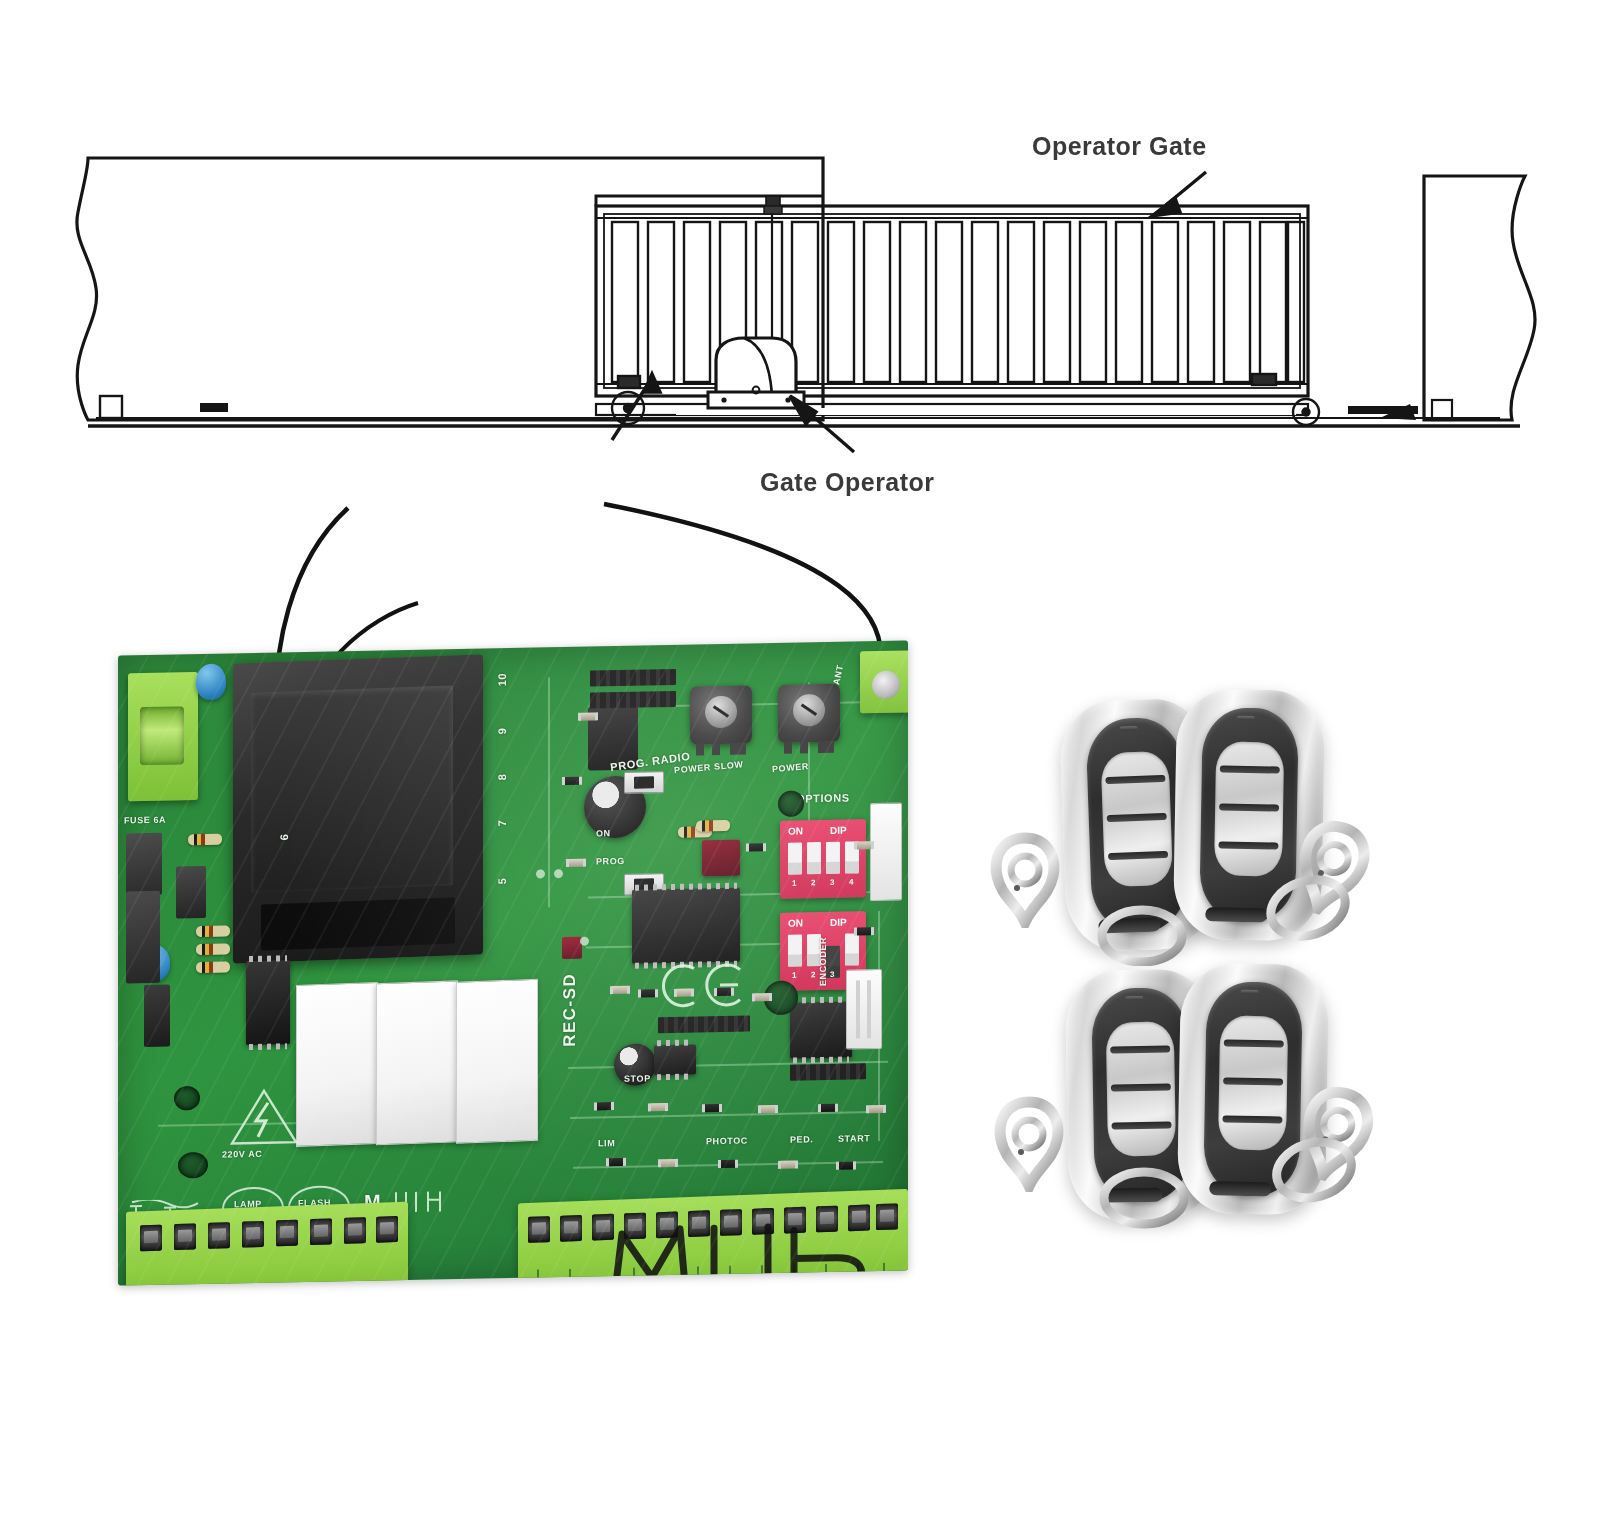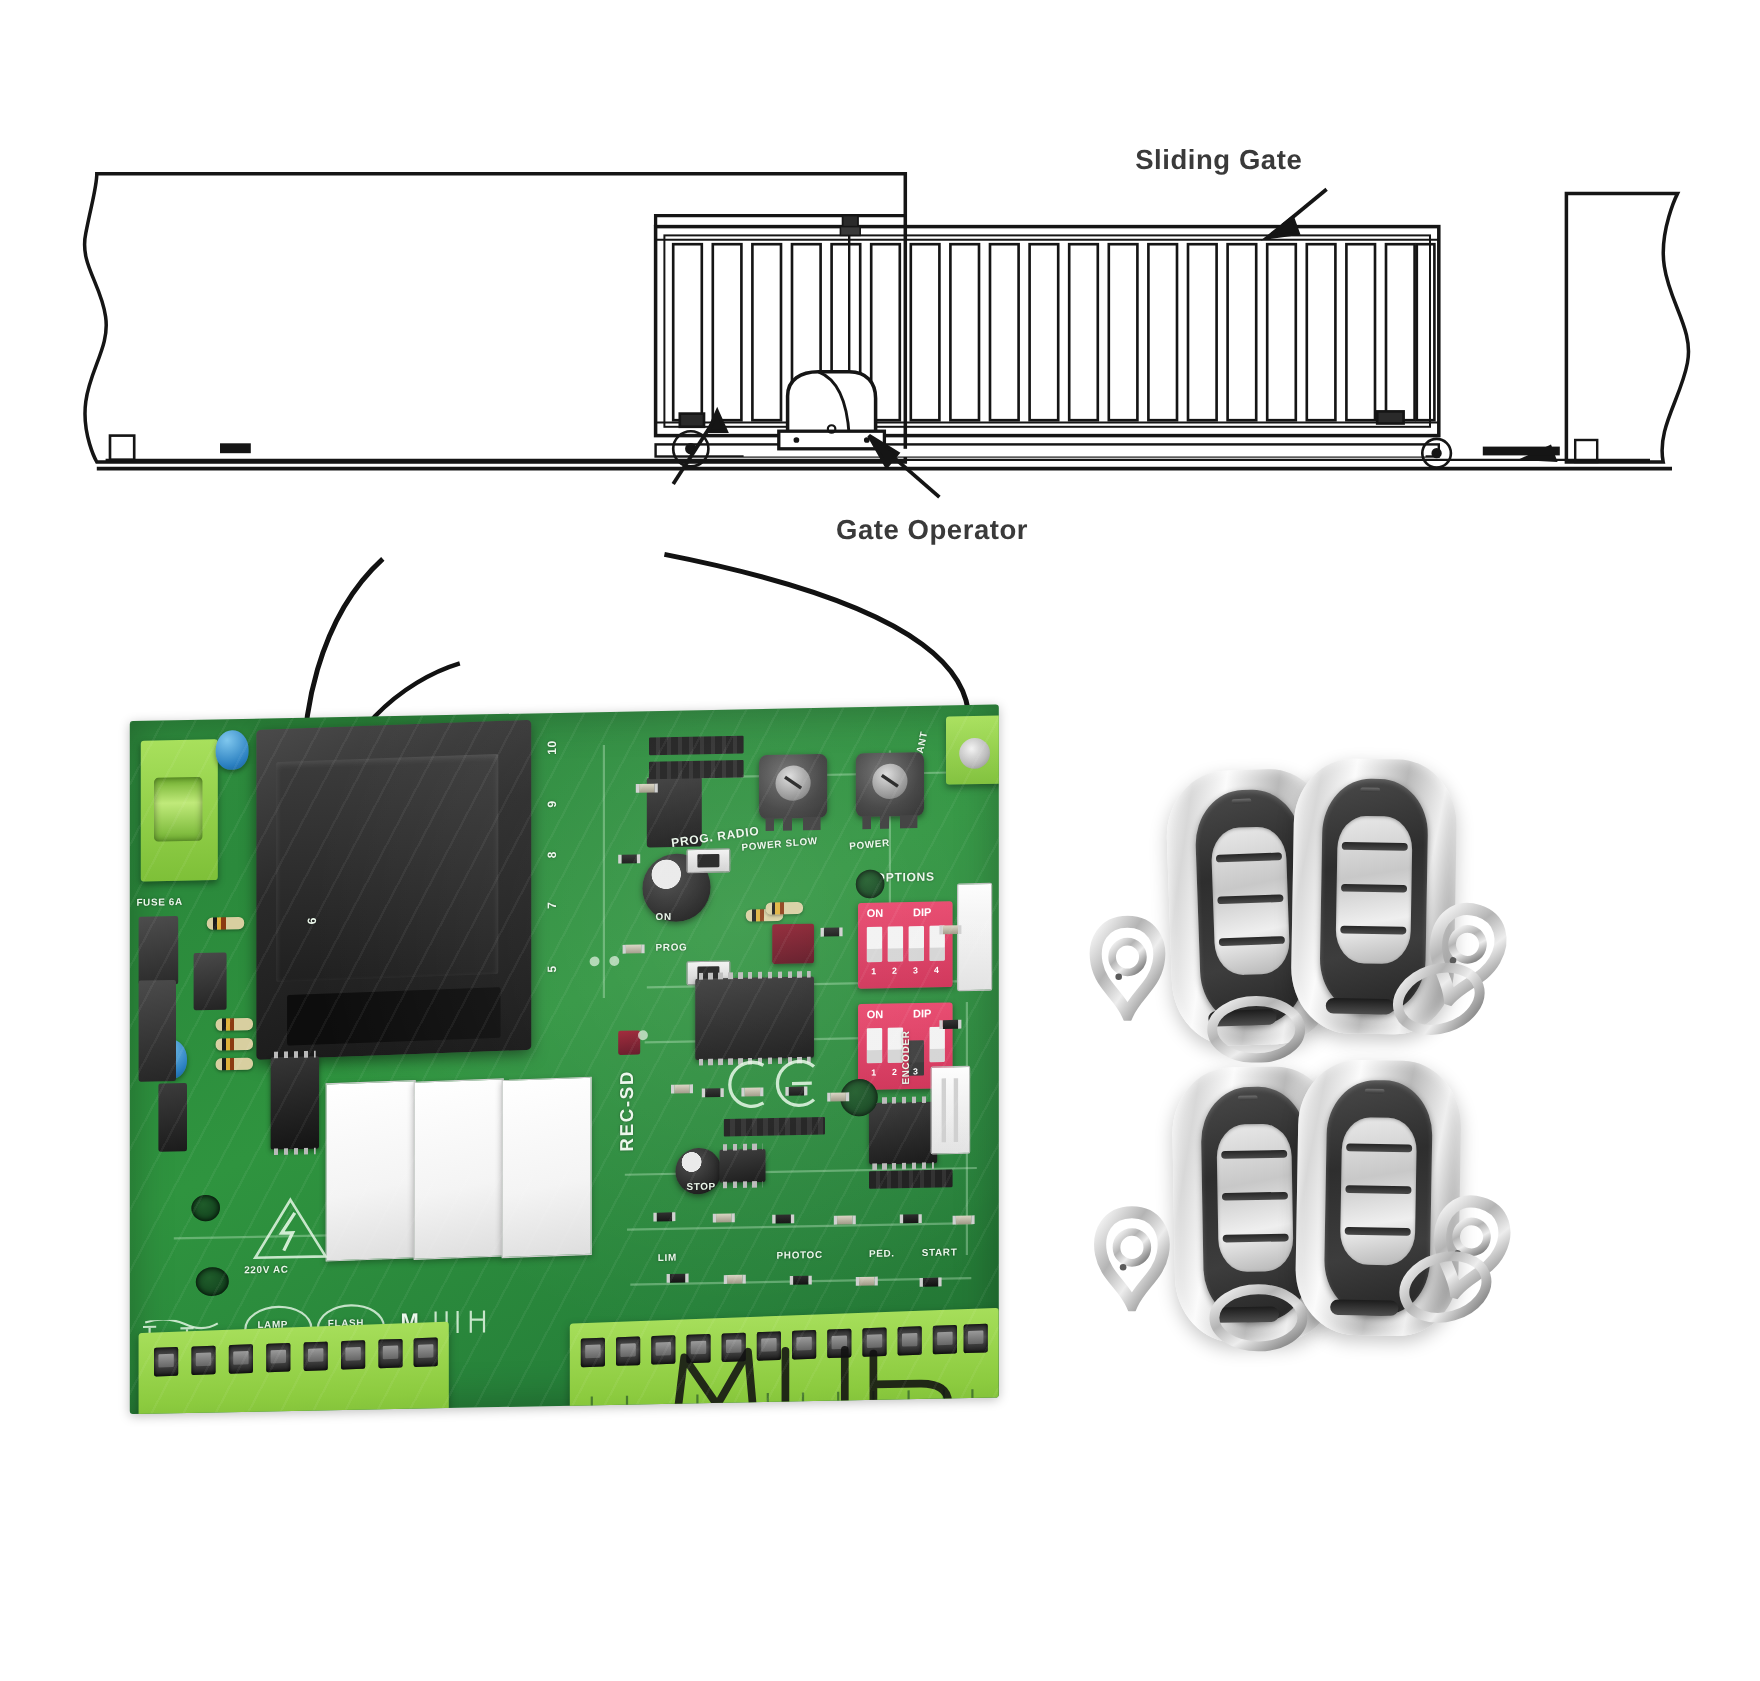--- a/index.html
+++ b/index.html
@@ -237,21 +237,21 @@
 
     <g stroke="#151515" stroke-width="3.4" fill="#151515">
       <line x1="854" y1="452" x2="808" y2="412"></line>
       <path d="M 790 396 L 816 412 L 806 424 Z"></path>
 
       <line x1="612" y1="440" x2="648" y2="384"></line>
       <path d="M 652 374 L 660 392 L 644 392 Z"></path>
     </g>
   </svg>
 
-  <div class="dlabel" id="lbl-sliding-gate">Sliding Gate</div>
+  <div class="dlabel" id="lbl-sliding-gate">Operator Gate</div>
 
   <div class="dlabel" id="lbl-gate-operator">Gate Operator</div>
 </div>
 
 <div id="pcb-wrap">
 
   <svg id="ant-wire" viewBox="0 0 820 260">
     <path d="M 160 245 C 150 150 175 60 230 10" fill="none" stroke="#121212" stroke-width="4.5"></path>
     <path d="M 178 250 C 185 170 250 120 300 105" fill="none" stroke="#121212" stroke-width="4"></path>
     <path d="M 762 170 C 770 120 735 55 486 6" fill="none" stroke="#121212" stroke-width="4.5"></path>

